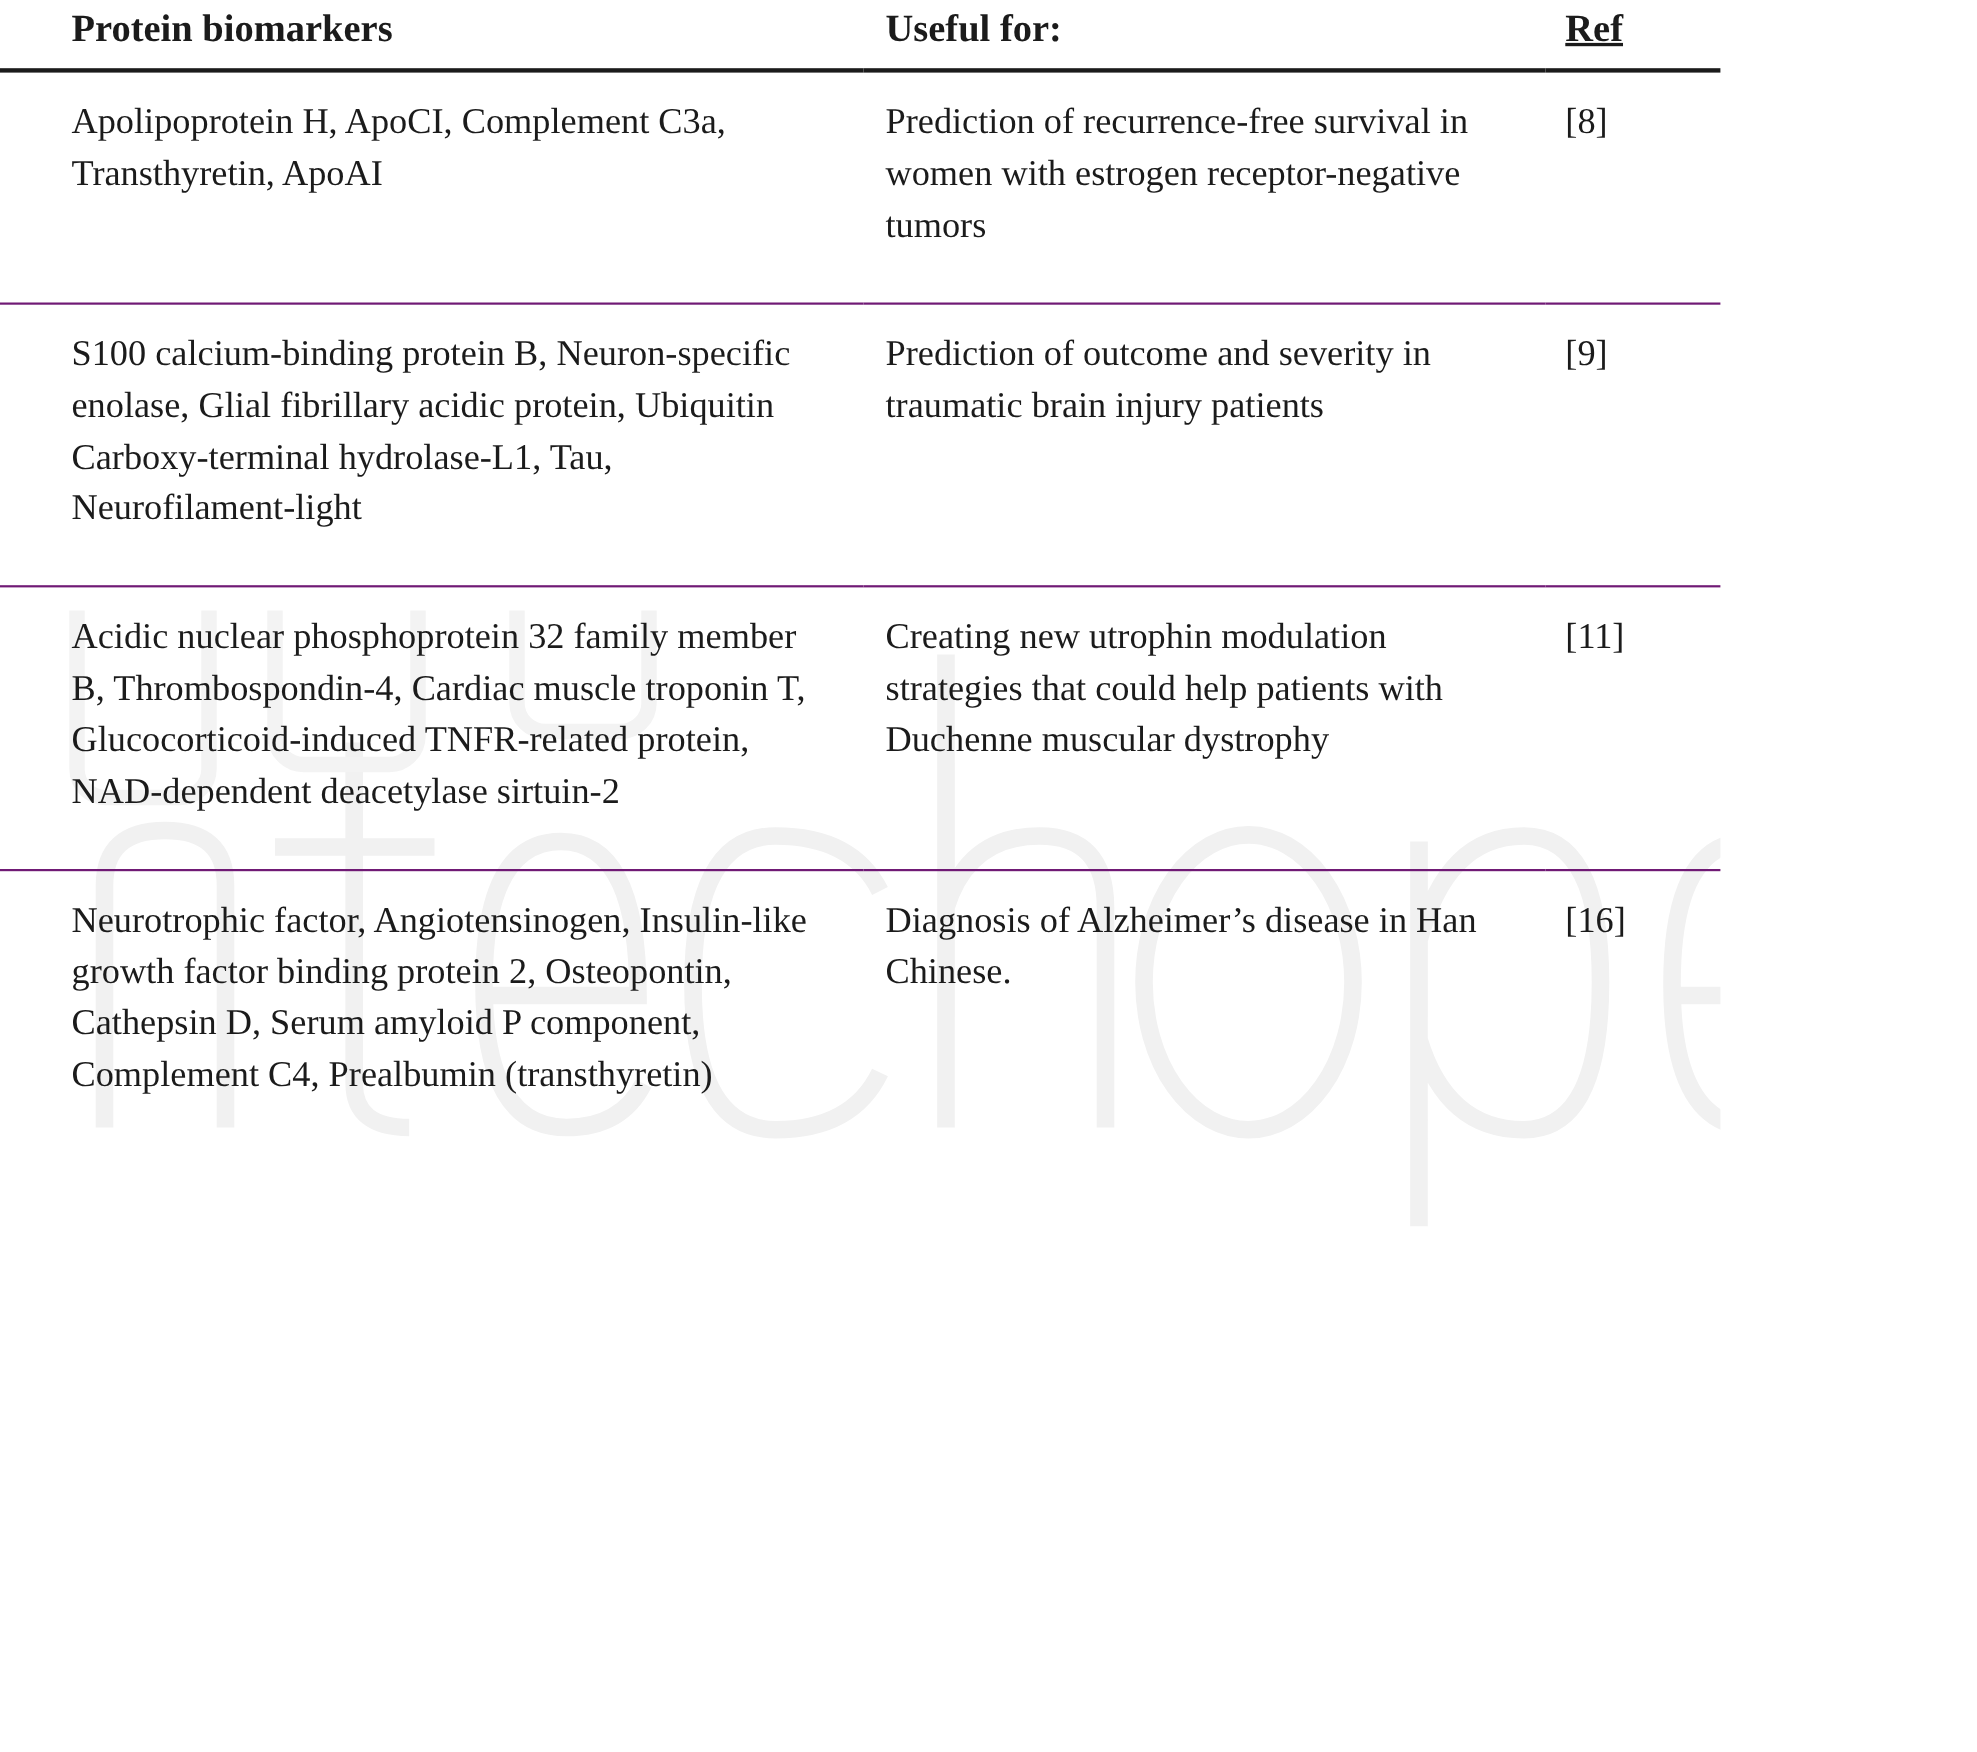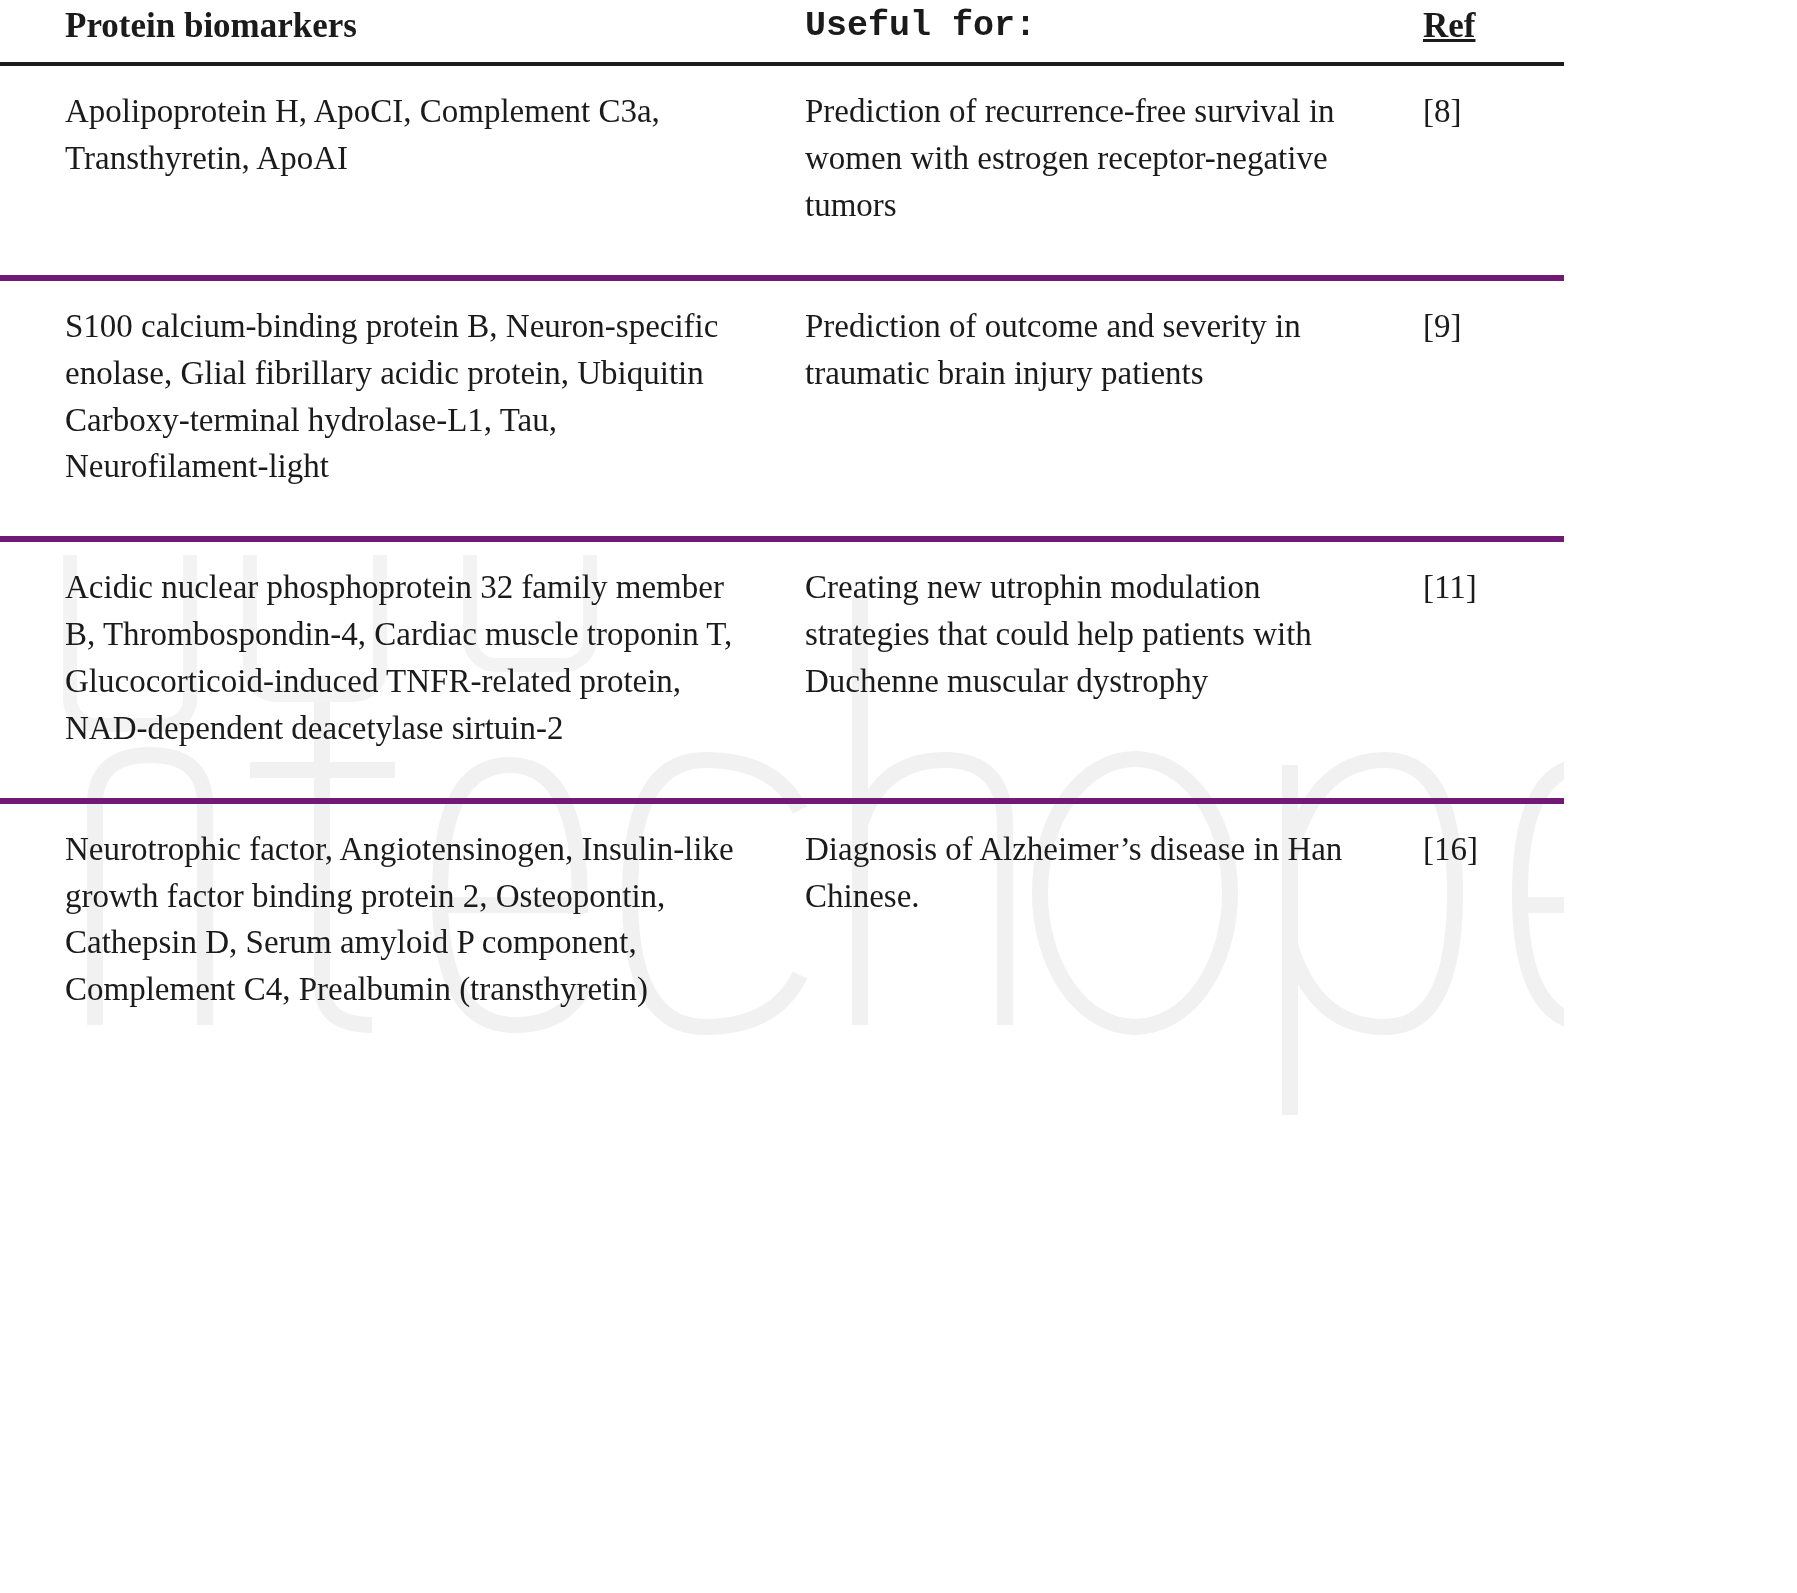--- a/index.html
+++ b/index.html
@@ -47,30 +47,30 @@
   thead th {
     text-align: left;
     vertical-align: bottom;
     font-weight: bold;
     font-size: 35px;
     line-height: 1.15;
     padding: 6px 0 16px 0;
     border-bottom: 4px solid #1b1b1b;
   }
   thead th.col-markers { padding-left: 65px; }
-  thead th.col-useful  { padding-left: 20px; font-family: Liberation Mono, monospace; }
+  thead th.col-useful  { padding-left: 20px; }
   thead th.col-ref     { padding-left: 18px; text-decoration: underline; }
 
   tbody td {
     vertical-align: top;
     font-size: 33px;
     line-height: 1.42;
     padding-top: 22px;
     padding-bottom: 30px;
-    border-bottom: 6px solid #701a75;
+    border-bottom: 2px solid #701a75;
     background: transparent;
   }
   tbody tr:last-child td { border-bottom: none; }
 
   td.col-markers { padding-left: 65px; padding-right: 40px; }
   td.col-useful  { padding-left: 20px;  padding-right: 40px; }
   td.col-ref     { padding-left: 18px; }
 
   
   tr[data-rowsize="tall"] td { padding-bottom: 46px; }

